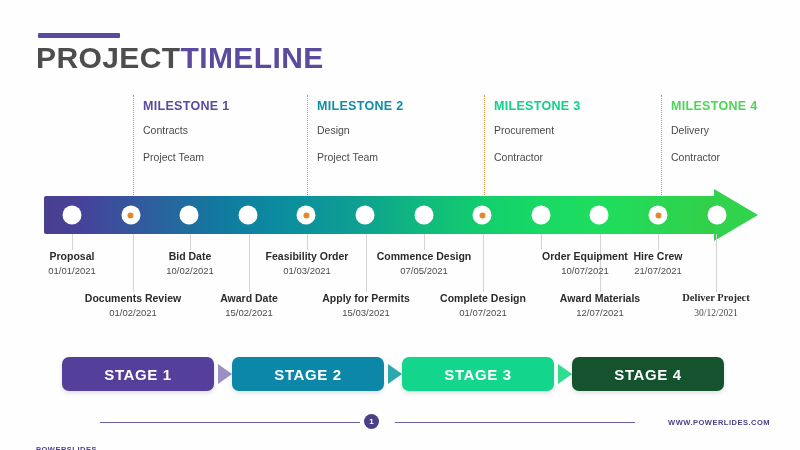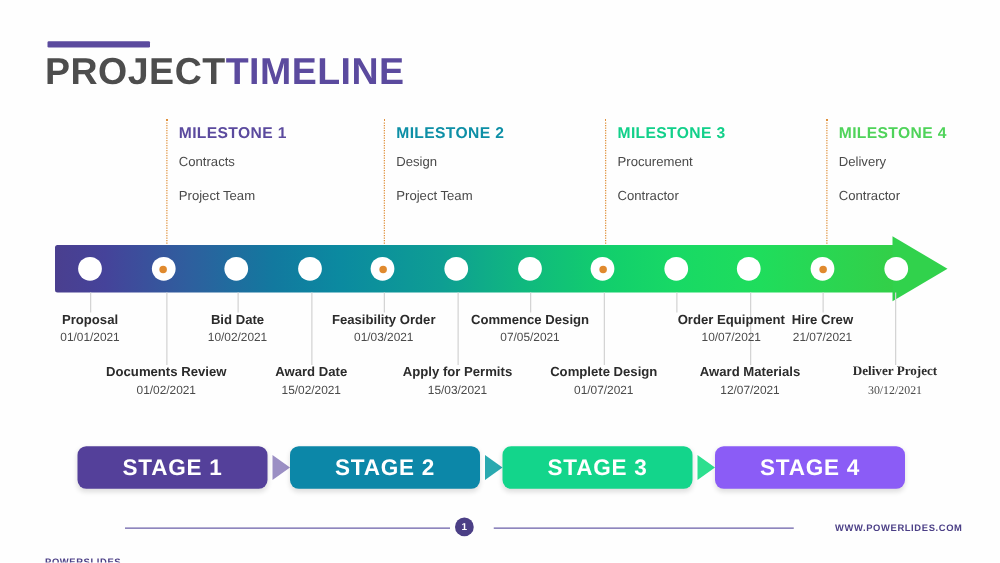--- a/index.html
+++ b/index.html
@@ -68,21 +68,21 @@
 
   
   .lbl{position:absolute;width:112px;text-align:center;}
   .lbl .nm{font-size:10.5px;font-weight:bold;color:#2b2b2b;line-height:12.5px;}
   .lbl .dt{font-size:9.5px;color:#4a4a4a;line-height:12px;margin-top:2px;}
 
   
   .stage{
     position:absolute;top:357px;height:34px;border-radius:7px;
     display:flex;align-items:center;justify-content:center;
-    color:#ffffff;font-size:18px;font-weight:bold;letter-spacing:.6px;
+    color:#ffffff;font-size:15px;font-weight:bold;letter-spacing:.6px;
     box-shadow:0 2px 4px rgba(0,0,0,.13);
   }
   .stage-arrow{
     position:absolute;top:364px;width:0;height:0;
     border-top:10px solid transparent;
     border-bottom:10px solid transparent;
   }
 
   
   #footer{position:absolute;left:0;top:414px;width:800px;height:22px;}
@@ -235,21 +235,21 @@
         <div class="dt">30/12/2021</div>
       </div>
     </div>
   <div id="stage-layer">
       <div class="stage" style="left: 62px; width: 152px; background: rgb(84, 64, 154);">STAGE 1</div>
       <div class="stage-arrow" style="left: 218px; border-left: 14px solid rgb(155, 143, 196);"></div>
       <div class="stage" style="left: 232px; width: 152px; background: rgb(12, 135, 168);">STAGE 2</div>
       <div class="stage-arrow" style="left: 388px; border-left: 14px solid rgb(42, 169, 176);"></div>
       <div class="stage" style="left: 402px; width: 152px; background: rgb(19, 213, 139);">STAGE 3</div>
       <div class="stage-arrow" style="left: 558px; border-left: 14px solid rgb(45, 223, 143);"></div>
-      <div class="stage" style="left: 572px; width: 152px; background: #8b5cf6;">STAGE 4</div>
+      <div class="stage" style="left: 572px; width: 152px; background: #14532d;">STAGE 4</div>
     </div>
 
   <div id="footer">
     <div id="brand-left">POWERSLIDES</div>
     <div class="frule" id="frule-l"></div>
     <div id="page-num">1</div>
     <div class="frule" id="frule-r"></div>
     <div id="brand-right">WWW.POWERLIDES.COM</div>
   </div>
 

